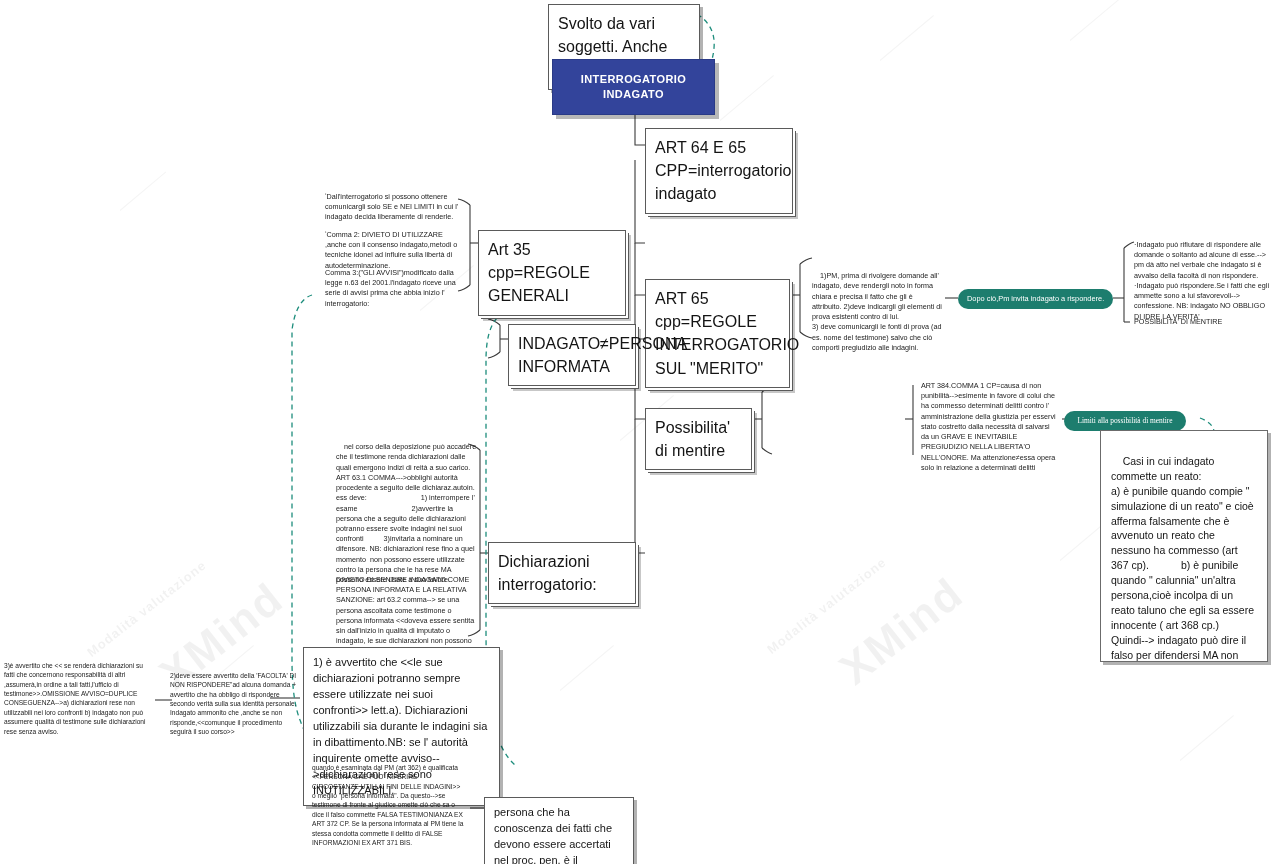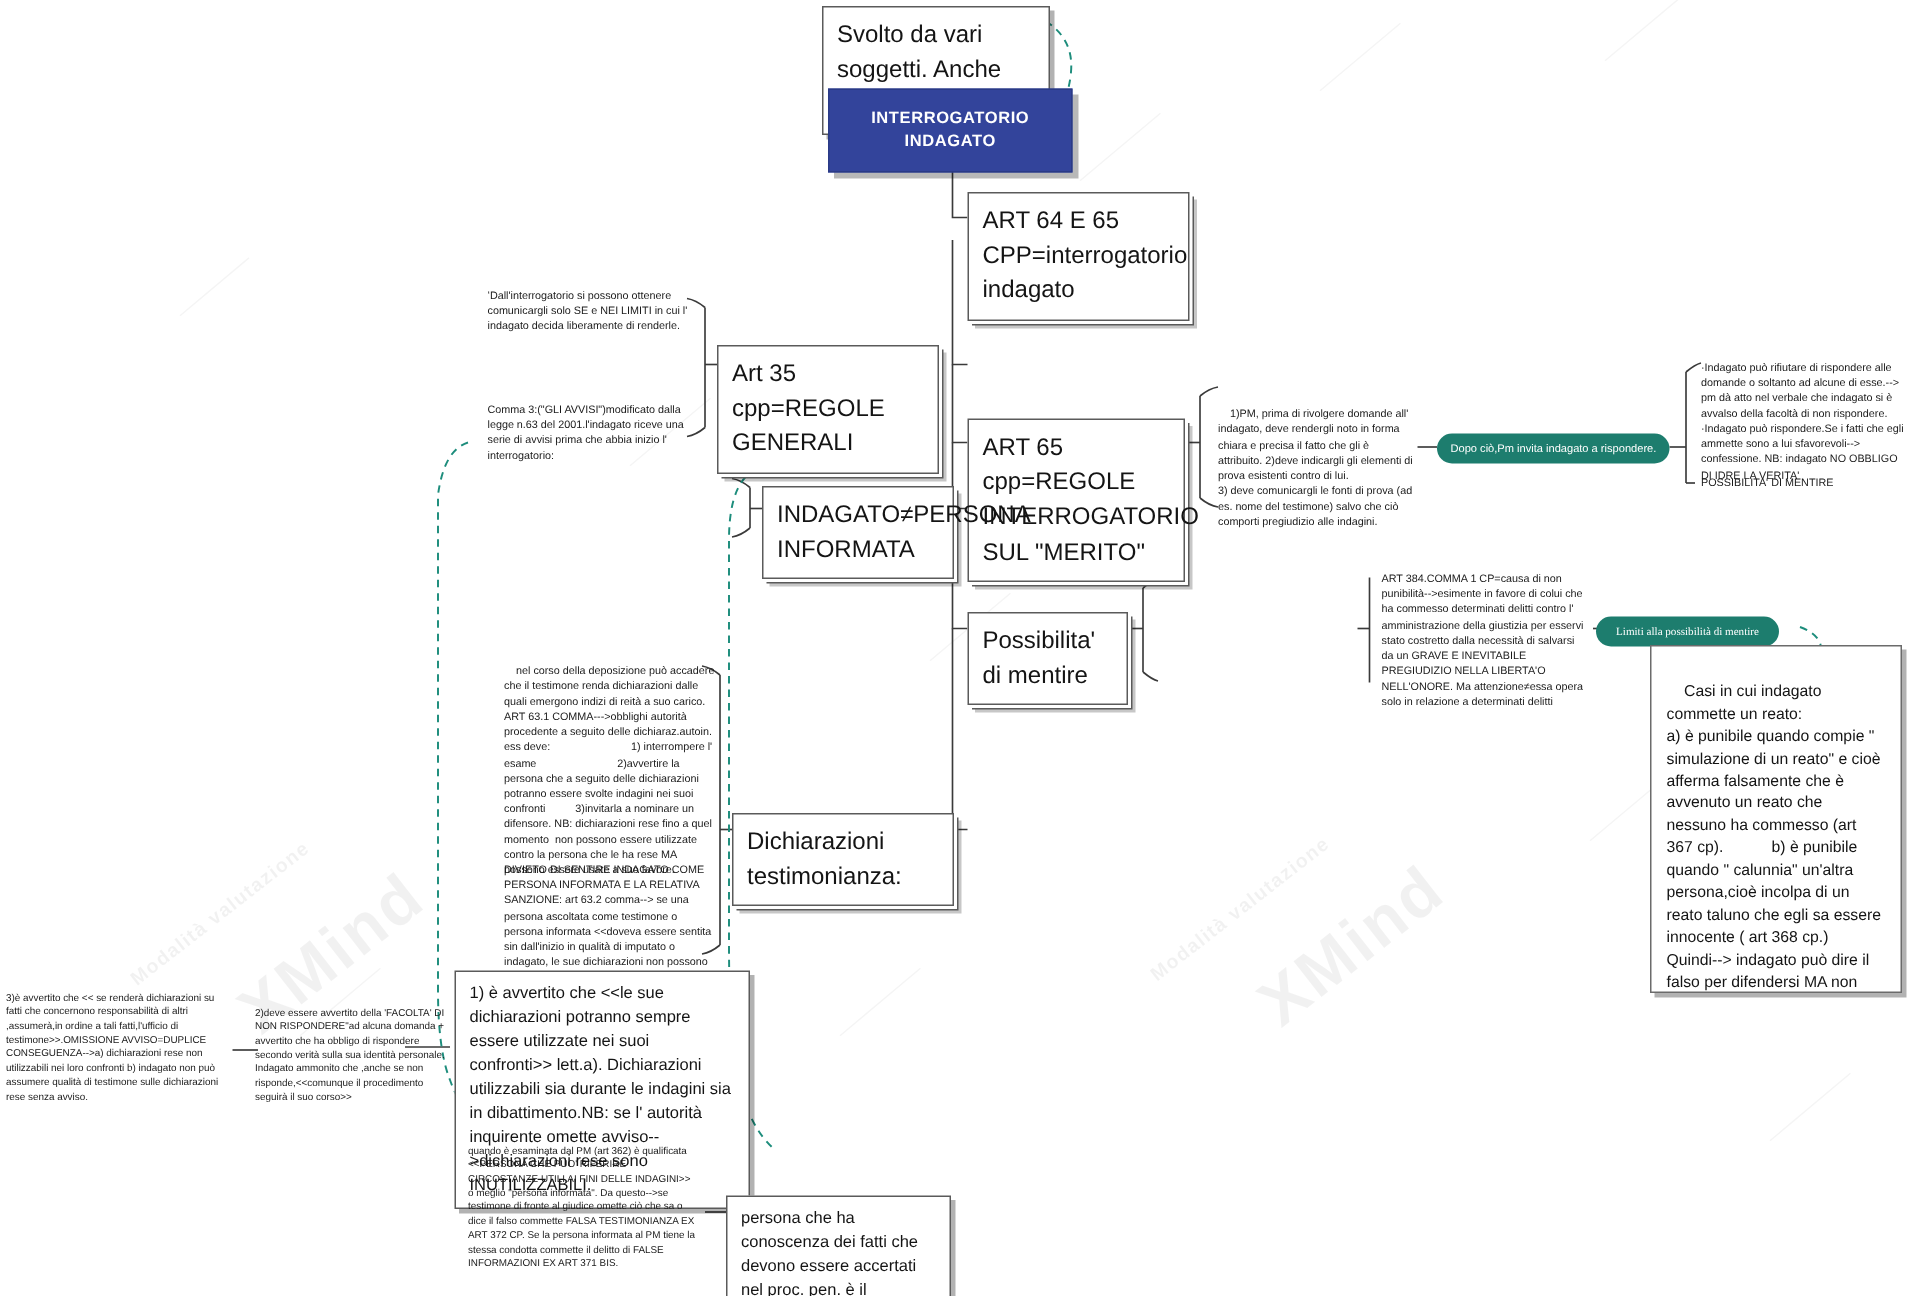--- a/index.html
+++ b/index.html
@@ -206,27 +206,30 @@
 
   <div class="node boxed double" style="left:508px; top:324px; width:128px;">
     <span>INDAGATO≠PERSONA INFORMATA</span>
   </div>
 
   <div class="node boxed double" style="left:645px; top:408px; width:107px;">
     <span>Possibilita' di mentire</span>
   </div>
 
   <div class="node boxed double" style="left:488px; top:542px; width:148px;">
-    <span>Dichiarazioni testimonianza:</span>
+    <span>Dichiarazioni interrogatorio:</span>
   </div>
 
   <div class="node plain" style="left:325px; top:192px; width:140px;">
     <span>ʻDall'interrogatorio si possono ottenere comunicargli solo SE e NEI LIMITI in cui l' indagato decida liberamente di renderle.</span>
   </div>
 
+  <div class="node plain" style="left:325px; top:230px; width:140px;">
+    <span>ʻComma 2: DIVIETO DI UTILIZZARE ,anche con il consenso indagato,metodi o tecniche idonei ad influire sulla libertà di autodeterminazione.</span>
+  </div>
 
   <div class="node plain" style="left:325px; top:268px; width:140px;">
     <span>Comma 3:("GLI AVVISI")modificato dalla legge n.63 del 2001.l'indagato riceve una serie di avvisi prima che abbia inizio l' interrogatorio:</span>
   </div>
 
 
   <div class="node plain pre" style="left:812px; top:261px; width:132px;">
     <span>1)PM, prima di rivolgere domande all' indagato, deve rendergli noto in forma chiara e precisa il fatto che gli è attribuito. 2)deve indicargli gli elementi di prova esistenti contro di lui.                           3) deve comunicargli le fonti di prova (ad es. nome del testimone) salvo che ciò comporti pregiudizio alle indagini.</span>
   </div>
 

